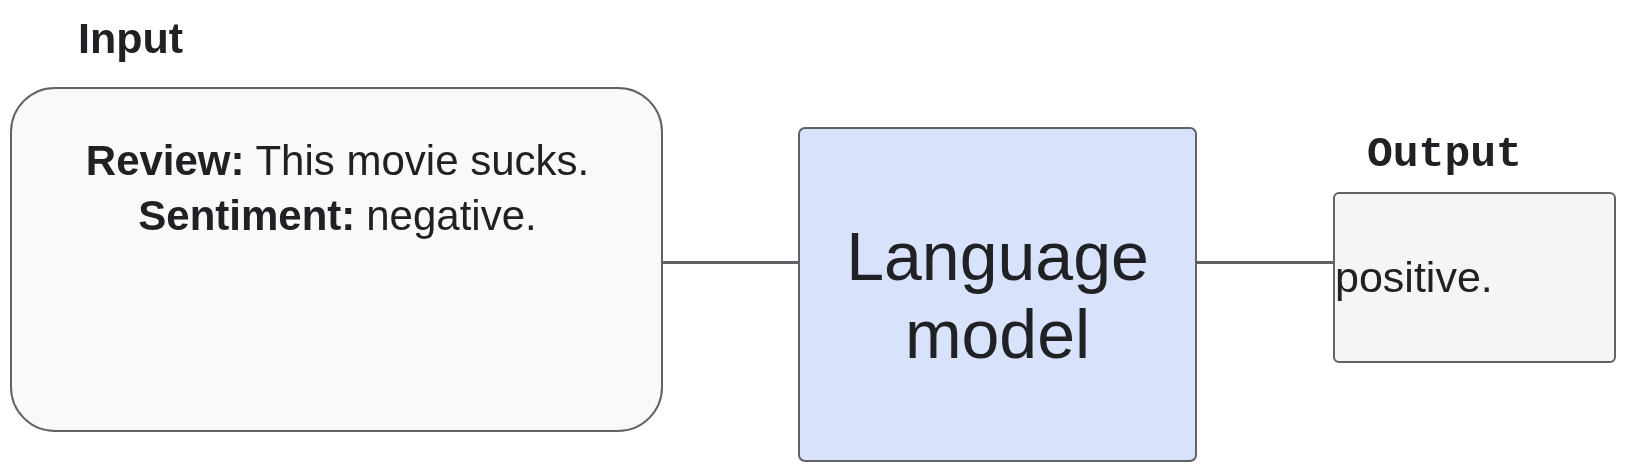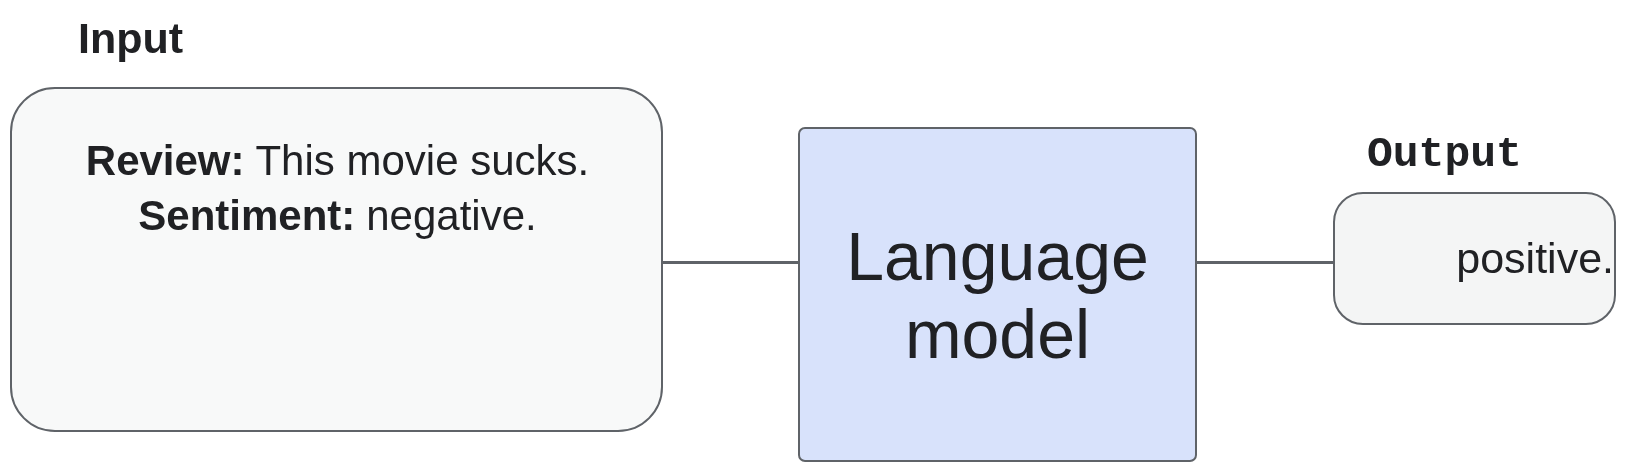--- a/index.html
+++ b/index.html
@@ -57,24 +57,24 @@
     display:flex;align-items:center;justify-content:center;
   }
   .model-text{
     font-size:68px;
     line-height:78px;
     text-align:center;
     white-space:nowrap;
   }
   .output-box{
     left:1333px;top:192px;
-    width:283px;height:133px;
-    border-radius:30px;
+    width:283px;height:171px;
+    border-radius:6px;
     background:var(--output-fill);
-    display:flex;align-items:center;justify-content:flex-end;
+    display:flex;align-items:center;justify-content:flex-start;
   }
   .output-box .output-value{
     font-size:43px;
     line-height:1;
     white-space:nowrap;
   }
   .connector{
     position:absolute;
     height:3px;
     background:var(--border-gray);

